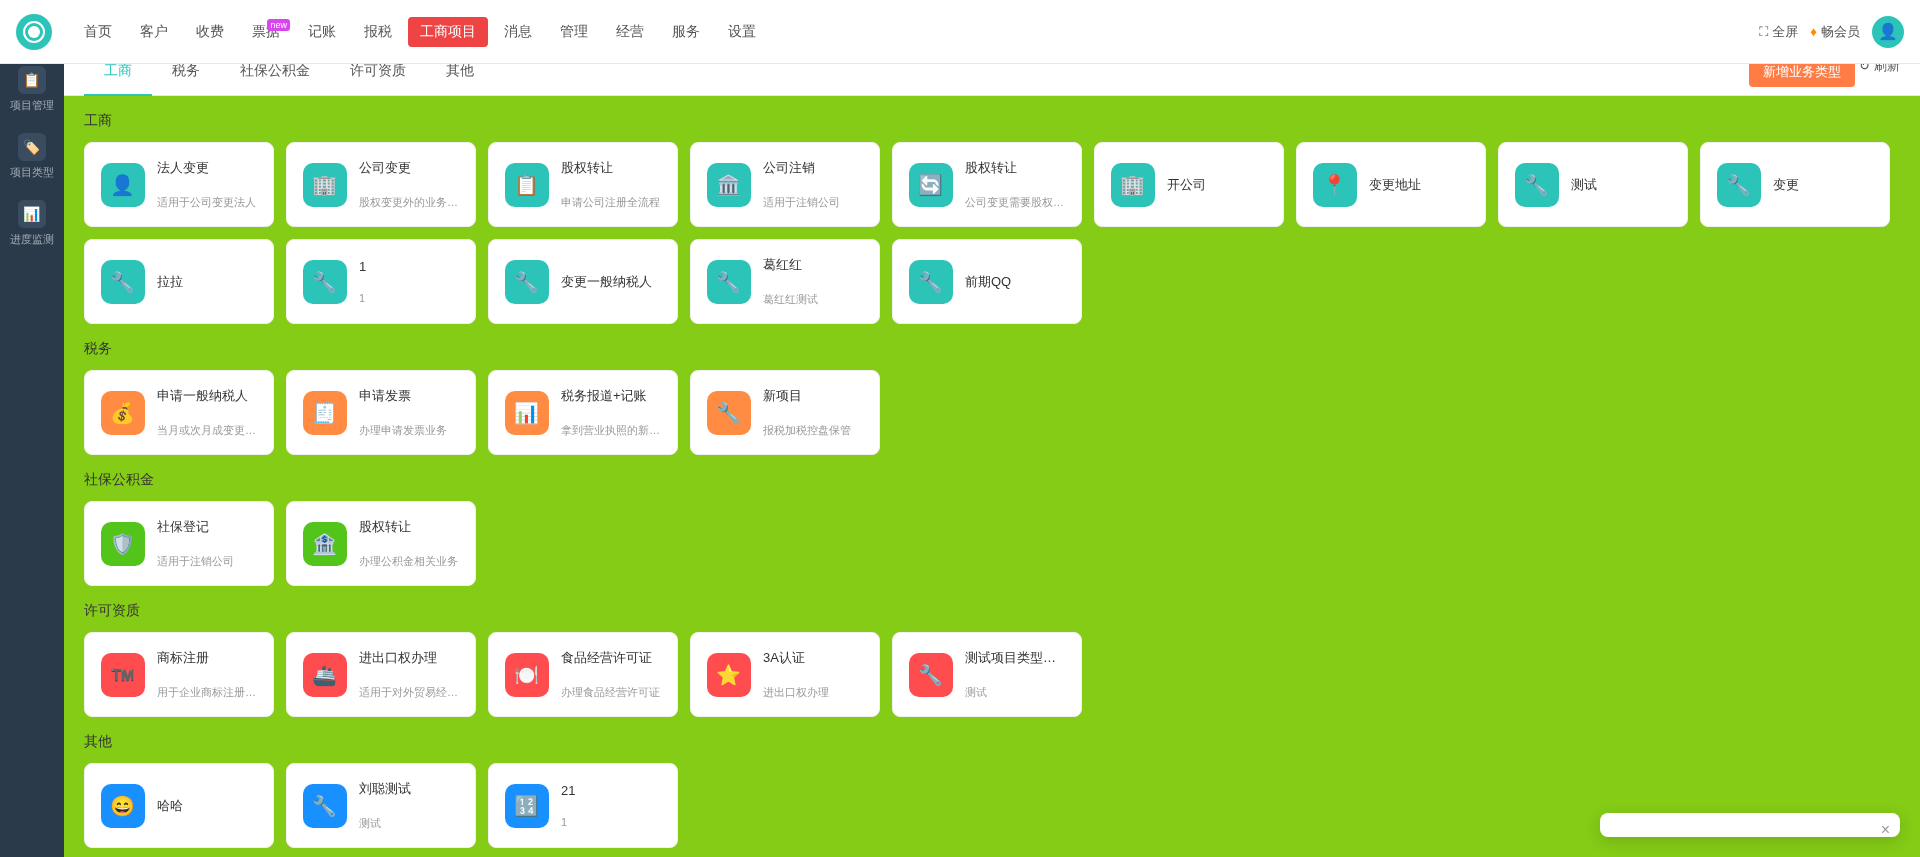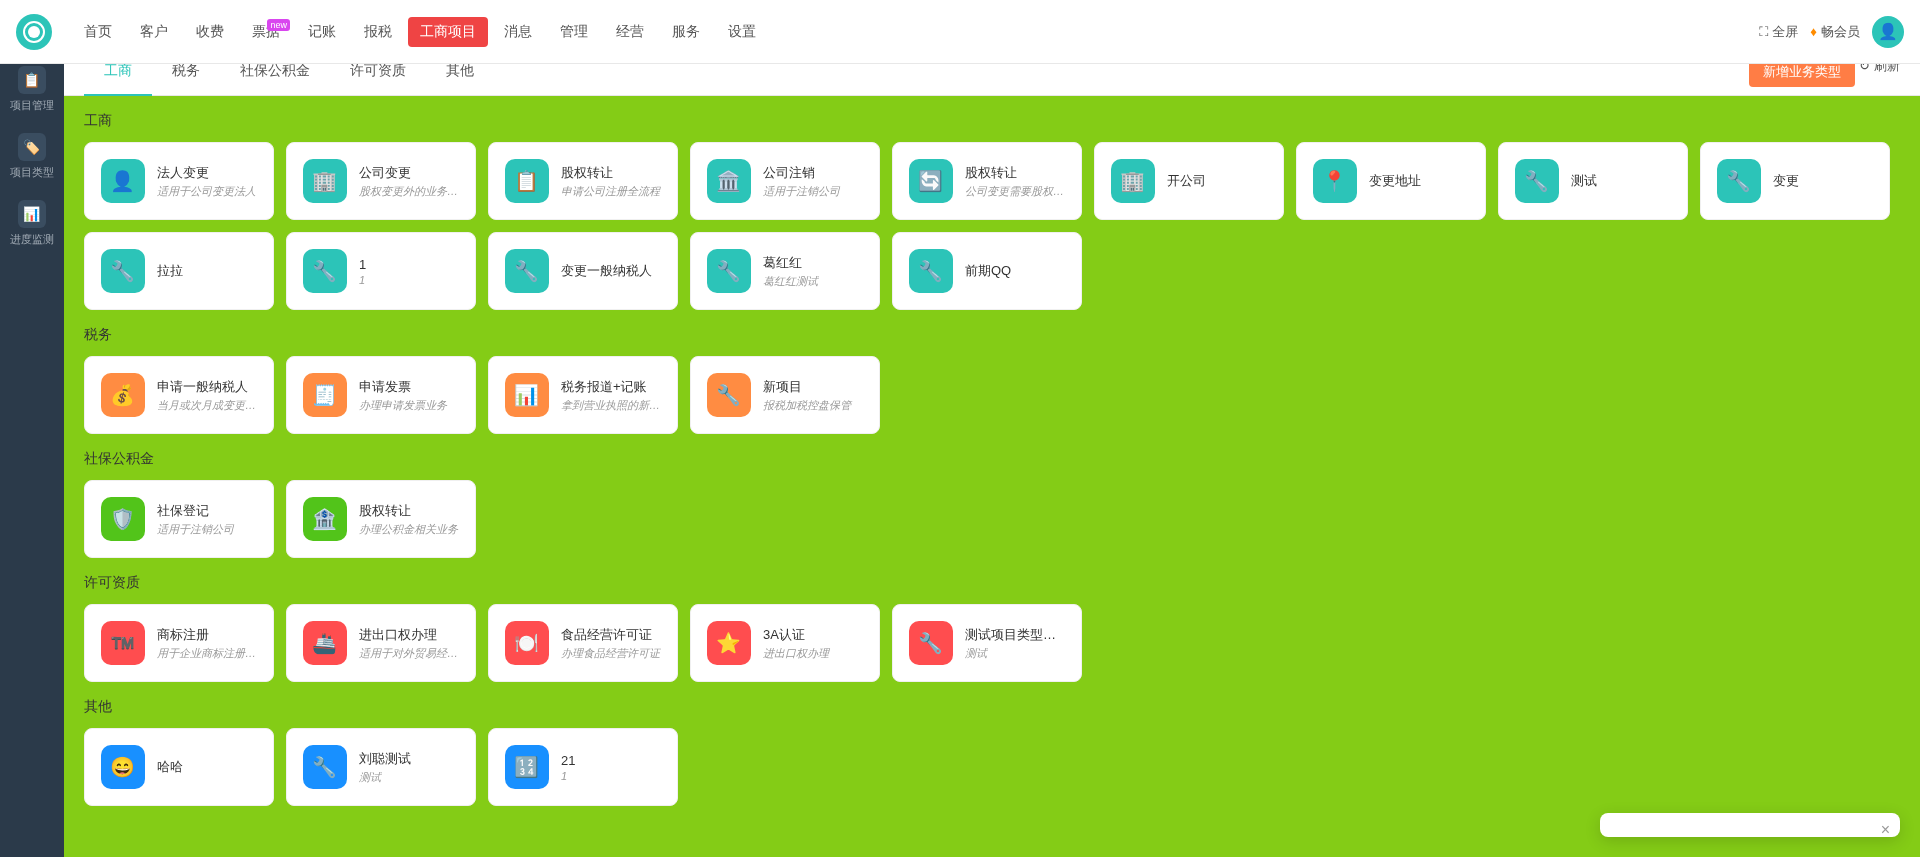--- a/index.html
+++ b/index.html
@@ -248,25 +248,24 @@
       font-size: 13px;
       font-weight: 500;
       color: #333;
       white-space: nowrap;
       overflow: hidden;
       text-overflow: ellipsis;
     }
     .card-desc {
       font-size: 11px;
       color: #999;
-      margin-top: 2px;
+      margin-top: 18px;
       white-space: nowrap;
       overflow: hidden;
       text-overflow: ellipsis;
-      font-style: italic;
     }
 
     
     .notification-popup {
       position: fixed;
       bottom: 20px;
       right: 20px;
       background: #fff;
       border-radius: 8px;
       box-shadow: 0 4px 16px rgba(0,0,0,0.15);

